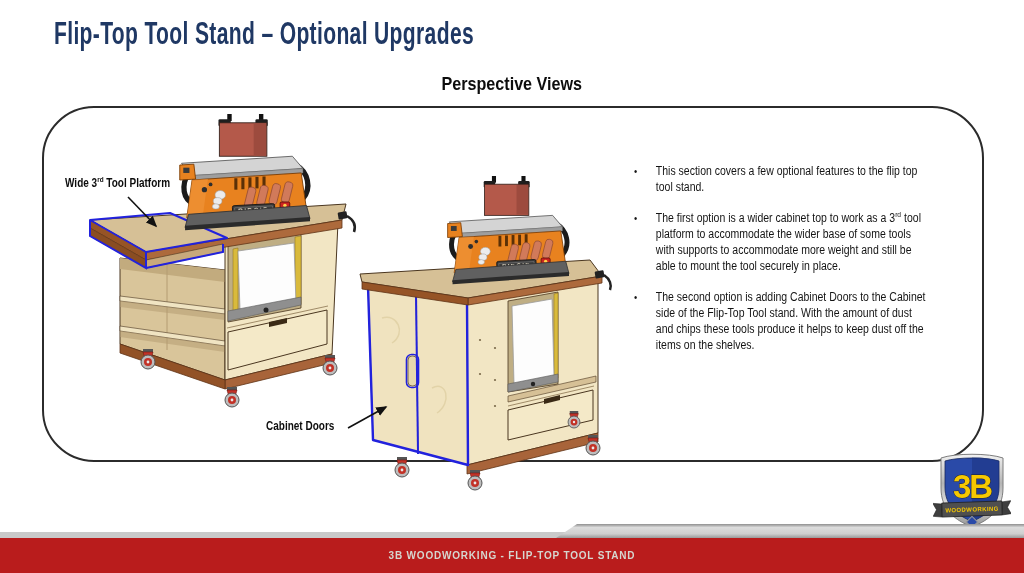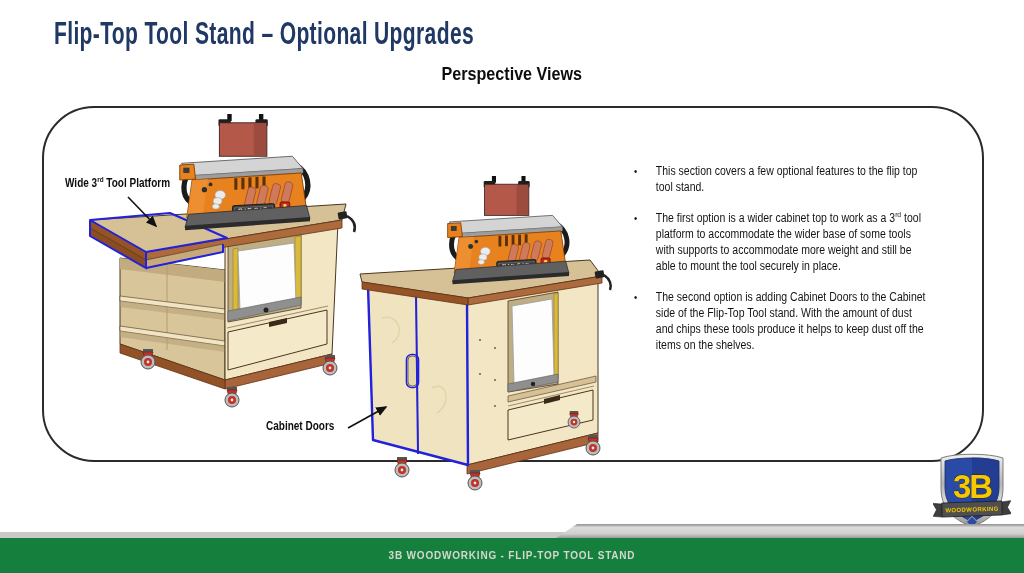--- a/index.html
+++ b/index.html
@@ -1,20 +1,20 @@
 <!DOCTYPE html>
 <html><head>
 <meta charset="utf-8">
 <style>
   html,body{margin:0;padding:0;background:#fff;}
   .slide{position:relative;width:1024px;height:573px;background:#ffffff;overflow:hidden;
          font-family:"Liberation Sans",sans-serif;text-decoration:underline;}
   .title{position:absolute;left:54px;top:16px;margin:0;font-size:31px;font-weight:bold;
          color:#1f3864;letter-spacing:.5px;transform:scaleX(.68);transform-origin:0 0;white-space:nowrap;}
-  .heading-wrap{position:absolute;left:0;top:63px;width:1024px;text-align:center;}
+  .heading-wrap{position:absolute;left:0;top:73px;width:1024px;text-align:center;}
   .heading{margin:0;display:inline-block;font-size:19px;font-weight:bold;color:#0d0d0d;
            transform:scaleX(.85);white-space:nowrap;}
   .panel{position:absolute;left:42px;top:106px;width:938px;height:352px;border:2px solid #2b2b2b;
          border-radius:52px;background:transparent;}
   .cart{position:absolute;}
   .cart-left{left:70px;top:112px;}
   .cart-right{left:352px;top:168px;}
   .overlay{position:absolute;left:0;top:0;pointer-events:none;}
   .label{position:absolute;font-weight:bold;color:#0d0d0d;font-size:12.5px;
          transform:scaleX(.8);transform-origin:0 0;white-space:nowrap;}
@@ -22,21 +22,21 @@
   .label-platform{left:65px;top:175px;}
   .label-doors{left:266px;top:419px;}
   .bullets{position:absolute;left:634px;top:163px;width:348px;margin:0;padding:0;list-style:none;
            transform:scaleX(.84);transform-origin:0 0;font-size:12.5px;line-height:16px;color:#141414;}
   .bullets li{display:flex;margin:0 0 15px 0;}
   .bullets .b{width:26px;flex:0 0 26px;font-size:11px;}
   .bullets sup{font-size:8px;line-height:1;}
   .logo{position:absolute;left:933px;top:450px;}
   .footer-strip{position:absolute;left:0;top:532px;width:572px;height:6px;background:#c9c9c9;}
   .footer-silver{position:absolute;left:0;top:522px;}
-  .footer-bar{position:absolute;left:0;top:538px;width:1024px;height:35px;background:#15803d;
+  .footer-bar{position:absolute;left:0;top:538px;width:1024px;height:35px;background:#b91c1c;
               text-align:center;line-height:35px;font-size:10px;font-weight:bold;
               letter-spacing:.8px;color:#d6d6cf;}
 </style>
 </head>
 <body>
 
 <div class="slide">
 
   <h1 class="title">Flip-Top Tool Stand – Optional Upgrades</h1>
 

